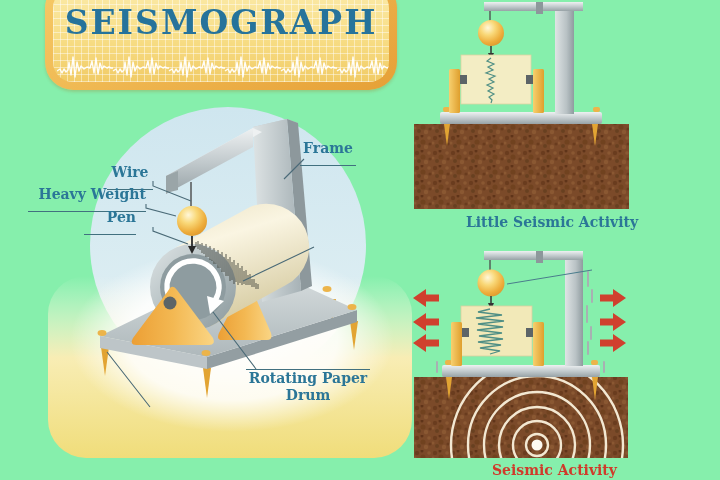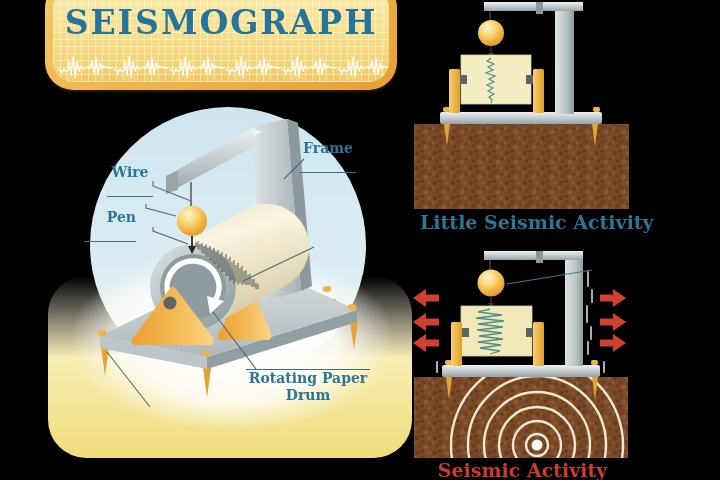--- a/index.html
+++ b/index.html
@@ -1,18 +1,18 @@
 <!DOCTYPE html>
 <html><head>
 <meta charset="utf-8">
 <style>
   html,body{margin:0;padding:0;background:#e8e8e6;}
   .canvas{
     position:relative;width:720px;height:480px;overflow:hidden;
-    background:#000000;font-family:"DejaVu Serif",serif;
+    background:#86efac;font-family:"DejaVu Serif",serif;
   }
   
   .banner{
     position:absolute;left:45px;top:-20px;width:352px;height:110px;
     border-radius:28px;background:linear-gradient(150deg,#f6ca67,#e6a036);
     box-shadow:0 2px 3px rgba(160,110,30,.25);z-index:6;
   }
   .banner-inner{
     position:absolute;inset:8px;border-radius:20px;overflow:hidden;
     background-color:#f7dd85;
@@ -28,24 +28,24 @@
   }
   .banner .wave{position:absolute;left:4px;top:67px;}
   
   .scene{position:absolute;left:0;top:0;z-index:1;}
   
   .lbl{
     position:absolute;z-index:5;font-weight:bold;font-size:14px;line-height:17px;
     color:#2b7697;text-align:center;
   }
   .one{white-space:nowrap;}
-  .ul{border-bottom:1.5px solid #41707f;padding-bottom:15px;}
+  .ul{border-bottom:1.5px solid #41707f;padding-bottom:8px;}
   .ol{border-top:1.5px solid #41707f;padding-top:0;}
   .red{color:#cf3b2b;}
-  .cap{font-size:19px;line-height:18px;}
+  .cap{font-size:14px;line-height:18px;margin-left:32px;}
 </style>
 </head>
 <body>
 
 <div class="canvas">
 
   <svg class="scene" width="720" height="480" viewBox="0 0 720 480" aria-hidden="true">
     <defs>
       <radialGradient id="gold" cx="0.38" cy="0.30" r="0.80">
         <stop offset="0" stop-color="#fff7d9"></stop>
@@ -274,19 +274,20 @@
             <use href="#wv" x="112"></use>
           <use href="#wv" x="168"></use>
             <use href="#wv" x="224"></use>
             <use href="#wv" x="280"></use>
         </g>
       </svg>
     </div>
   </div>
 
   <div class="lbl one ul" style="left:107px;top:164px;width:46px;text-align:center">Wire</div>
+  <div class="lbl one ul" style="left:28px;top:186px;width:118px;text-align:right">Heavy Weight</div>
   <div class="lbl one ul" style="left:84px;top:209px;width:52px;text-align:right">Pen</div>
   <div class="lbl one ul" style="left:300px;top:140px;width:56px">Frame</div>
   <div class="lbl ol" style="left:246px;top:369px;width:124px">Rotating Paper Drum</div>
 
   <div class="lbl one cap" style="left:420px;top:213px;width:200px">Little Seismic Activity</div>
   <div class="lbl red one cap" style="left:430px;top:461px;width:185px">Seismic Activity</div>
 </div>
 
 </body></html>

